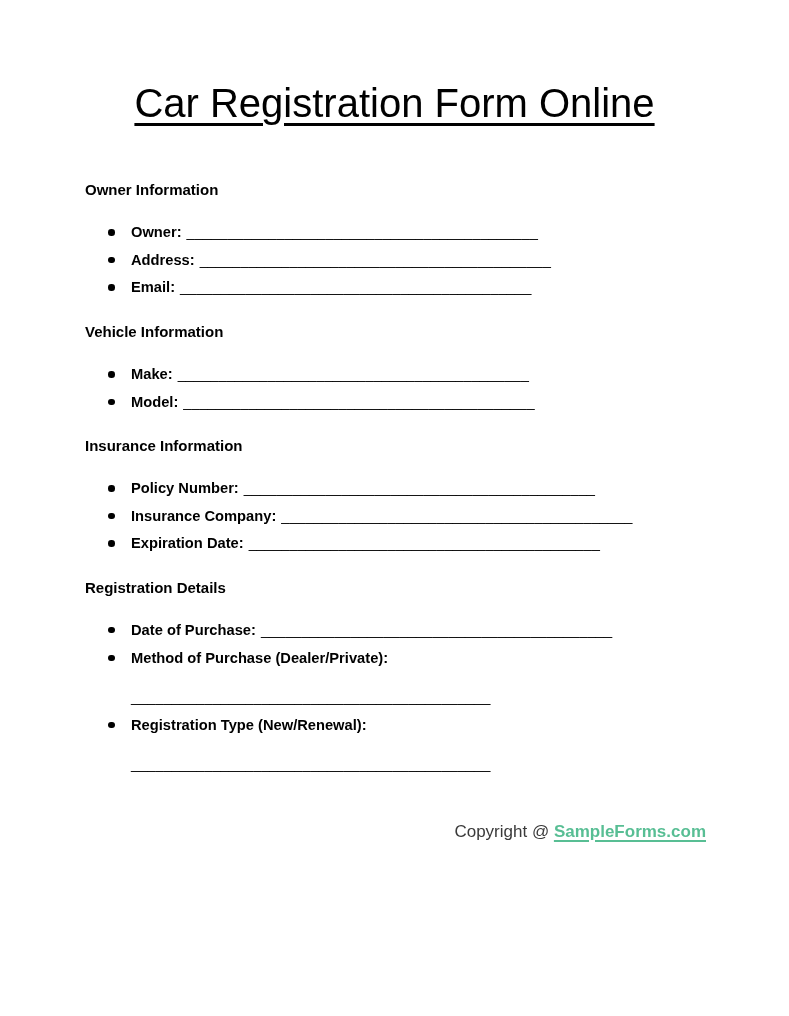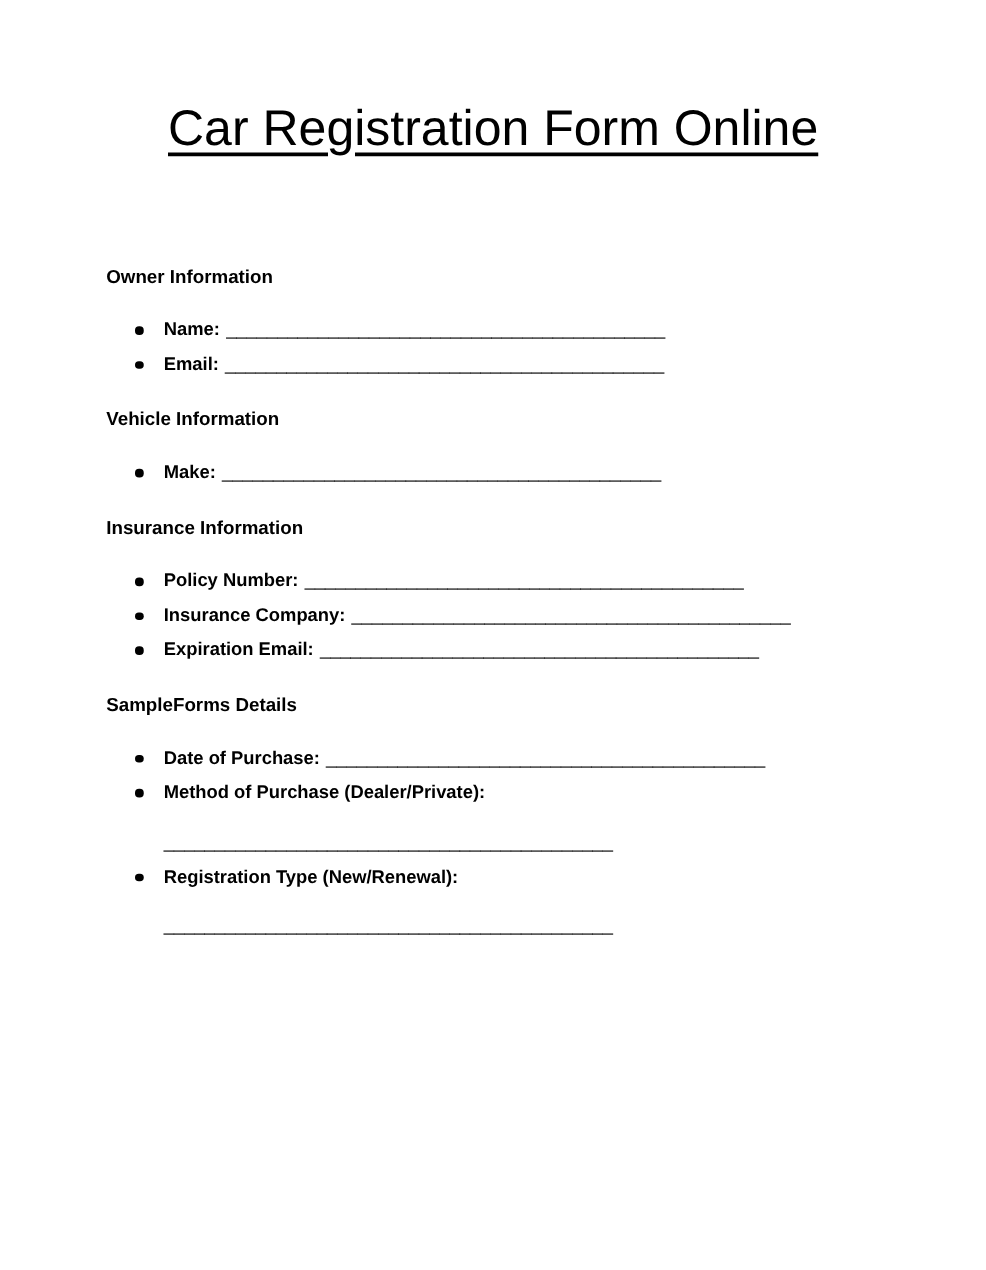--- a/index.html
+++ b/index.html
@@ -27,21 +27,21 @@
   }
 
   .content { margin-left: 85px; }
 
   .sec-heading {
     font-size: 15px;
     font-weight: bold;
     line-height: 27.5px;
     margin: 15.8px 0 15.8px 0;
   }
-  .sec-heading.first { margin-top: 85px; }
+  .sec-heading.first { margin-top: 53px; }
 
   ul.field-list { margin: 0; padding: 0; list-style: none; }
   ul.field-list li {
     position: relative;
     padding-left: 46px;
     font-size: 14.7px;
     line-height: 27.54px;
   }
   ul.field-list li::before {
     content: "";
@@ -77,46 +77,52 @@
 
 <div class="page">
 
   <h1 class="title"><span class="underlined">Car Registration Form Online</span></h1>
 
   <div class="content">
 
     <div class="section">
       <p class="sec-heading first">Owner Information</p>
       <ul class="field-list">
-        <li><span class="lbl">Name:</span><span class="blank">___________________________________________</span></li>
+        <li><span class="lbl">Owner:</span><span class="blank">___________________________________________</span></li>
+        <li><span class="lbl">Address:</span><span class="blank">___________________________________________</span></li>
         <li><span class="lbl">Email:</span><span class="blank">___________________________________________</span></li>
       </ul>
     </div>
 
     <div class="section">
       <p class="sec-heading">Vehicle Information</p>
       <ul class="field-list">
         <li><span class="lbl">Make:</span><span class="blank">___________________________________________</span></li>
+        <li><span class="lbl">Model:</span><span class="blank">___________________________________________</span></li>
       </ul>
     </div>
 
     <div class="section">
       <p class="sec-heading">Insurance Information</p>
       <ul class="field-list">
         <li><span class="lbl">Policy Number:</span><span class="blank">___________________________________________</span></li>
         <li><span class="lbl">Insurance Company:</span><span class="blank">___________________________________________</span></li>
-        <li><span class="lbl">Expiration Email:</span><span class="blank">___________________________________________</span></li>
+        <li><span class="lbl">Expiration Date:</span><span class="blank">___________________________________________</span></li>
       </ul>
     </div>
 
     <div class="section">
-      <p class="sec-heading">SampleForms Details</p>
+      <p class="sec-heading">Registration Details</p>
       <ul class="field-list">
         <li><span class="lbl">Date of Purchase:</span><span class="blank">___________________________________________</span></li>
         <li><span class="lbl">Method of Purchase (Dealer/Private):</span><span class="blank-below">____________________________________________</span></li>
         <li><span class="lbl">Registration Type (New/Renewal):</span><span class="blank-below">____________________________________________</span></li>
       </ul>
     </div>
 
   </div>
 
+  <div class="footer">
+    <span>Copyright @</span>
+    <a>SampleForms.com</a>
+  </div>
 
 </div>
 
 </body></html>

